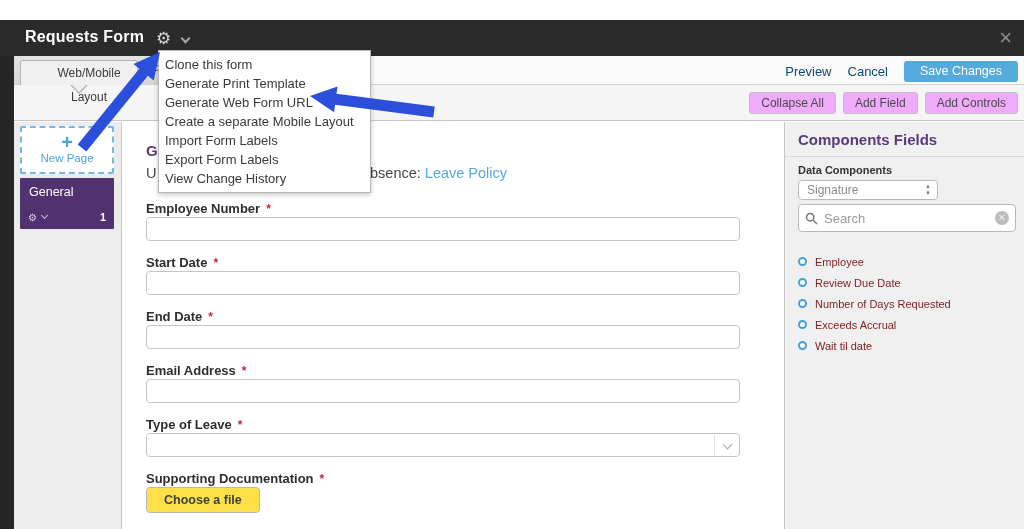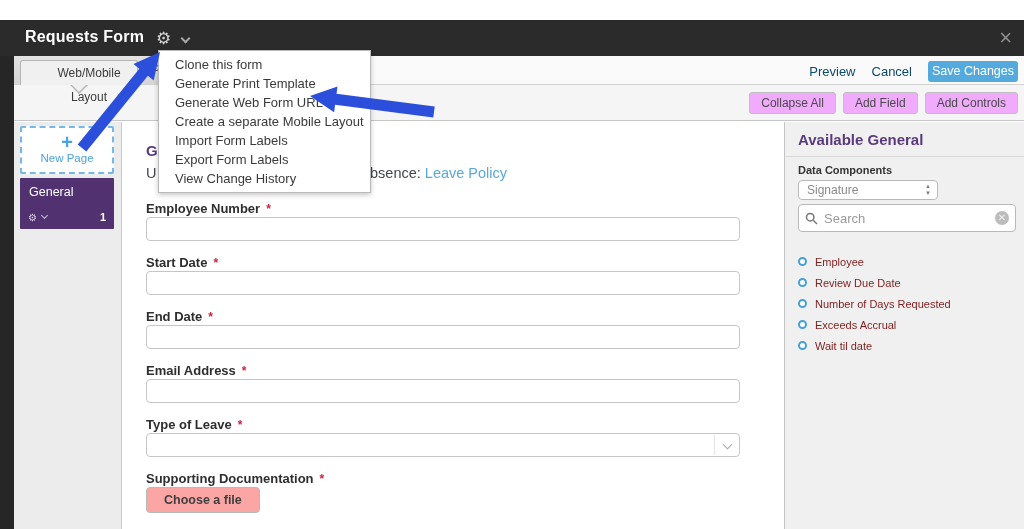--- a/index.html
+++ b/index.html
@@ -22,21 +22,21 @@
   .panel { position:absolute; left:14px; top:36px; right:0; bottom:0; background:#fff; }
 
   .rowA { position:absolute; left:0; top:0; right:0; height:28px; background:#fafafa; }
   .tabstrip-bg { position:absolute; left:0; top:0; width:357px; height:28px; background:linear-gradient(to bottom,#e3e3e3,#d6d6d6); }
   .tab { position:absolute; left:6px; top:4px; width:118px; height:25px; background:#f0f0f0; border:1px solid #b5b5b5; border-bottom:none; border-radius:3px 3px 0 0; font-size:12px; color:#3c3c3c; text-align:center; line-height:24px; z-index:6;padding-left:20px; }
   .tab .notch-o { position:absolute; left:50%; bottom:-9px; margin-left:-9px; width:0; height:0; border:9px solid transparent; border-top:9px solid #b5b5b5; border-bottom:none; }
   .tab .notch-i { position:absolute; left:50%; bottom:-7px; margin-left:-8px; width:0; height:0; border:8px solid transparent; border-top:8px solid #f0f0f0; border-bottom:none; z-index:7; }
   .tab-frag { position:absolute; left:138px; top:7px; font-size:12px; color:#5a5a5a; }
   .rowA-actions { position:absolute; right:6px; top:0; height:30px; display:flex; align-items:center; gap:16px; z-index:4; }
   .linklike { font-size:13px; color:#0c4a6e; cursor:pointer; }
-  .save-btn { height:21px; background:var(--accent-blue,#55aadd); color:#fff; font-size:12.5px; border:none; border-radius:3px; padding:0 4px; cursor:pointer; font-family:inherit; }
+  .save-btn { height:21px; background:var(--accent-blue,#55aadd); color:#fff; font-size:12.5px; border:none; border-radius:3px; padding:0 16px; cursor:pointer; font-family:inherit; }
 
   .rowB { position:absolute; left:0; top:28px; right:0; height:37px; background:#f5f5f5; border-top:1px solid #d2d2d2; border-bottom:1px solid #c6c6c6; }
   .rowB-actions { position:absolute; right:6px; top:0; height:100%; display:flex; align-items:center; gap:7px; }
   .tbtn { height:22px; background:#f0abfc; border:1px solid #bfbfbf; border-radius:3px; font-size:12px; color:#4a4a4a; padding:0 11px; cursor:pointer; font-family:inherit; }
 
   
   .sidebar { position:absolute; left:0; top:66px; bottom:0; width:108px; background:#ececec; border-right:1px solid #c9c9c9; }
   .newpage { position:absolute; left:6px; top:4px; width:94px; height:48px; background:#fff; border:2px dashed #74b8e8; border-radius:2px; text-align:center; cursor:pointer; }
   .newpage .plus { font-size:20px; font-weight:bold; color:#4ba2dd; line-height:22px; margin-top:3px; }
   .newpage .nplabel { font-size:11.5px; color:#4ba2dd; margin-top:-1px; }
@@ -53,42 +53,42 @@
   .desc .frag-right { position:absolute; left:224px; top:0; }
   .desc a { color:var(--link-blue,#58a9da); text-decoration:none; cursor:pointer; }
   .fieldblock { margin-top:12px; }
   .fieldblock:first-child { margin-top:16px; }
   .flabelrow { height:14px; margin-bottom:4px; }
   .flabel { font-size:13px; font-weight:bold; color:#2e2e2e; }
   .req { color:var(--required-red,#c92440); font-size:12px; font-weight:bold; margin-left:6px; }
   .tinput { position:relative; width:594px; height:24px; background:#fff; border:1px solid #c6c6c6; border-radius:4px; }
   .tselect::before { content:""; position:absolute; right:24px; top:1px; bottom:1px; border-left:1px solid #e4e4e4; }
   .selchev { position:absolute; right:8px; top:7px; width:7px; height:7px; border-right:1.5px solid #a9a9a9; border-bottom:1.5px solid #a9a9a9; transform:rotate(45deg); }
-  .filebtn { height:26px; background:#fca5a5; border:1px solid #b9b9b9; border-radius:4px; font-size:12.5px; font-weight:bold; color:#3f3f3f; padding:0 17px; cursor:pointer; font-family:inherit; }
+  .filebtn { height:26px; background:#fde047; border:1px solid #b9b9b9; border-radius:4px; font-size:12.5px; font-weight:bold; color:#3f3f3f; padding:0 17px; cursor:pointer; font-family:inherit; }
   .sigbox { width:210px; height:34px; background:#e8e8e8; border:1px solid #c0c0c0; }
 
   
   .rightpanel { position:absolute; right:0; top:66px; bottom:0; width:240px; background:#f0f0f0; border-left:1px solid #c5c5c5; padding:0 9px 0 13px; }
   .af-title { margin-top:9px; font-size:15px; font-weight:bold; color:var(--purple,#5a3a7c); }
   .af-divider { margin:8px -9px 0 -13px; border-top:1px solid #d9d9d9; }
   .dc-label { margin-top:7px; font-size:11px; font-weight:bold; color:#333; }
   .dc-select { position:relative; margin-top:4px; width:140px; height:20px; background:#fff; border:1px solid #b9b9b9; border-radius:4px; font-size:12px; color:#8a8a8a; line-height:18px; padding-left:8px; cursor:pointer; }
   .stepper { position:absolute; right:6px; top:2px; font-size:6px; color:#7e7e7e; line-height:7px; text-align:center; }
   .stepper span { display:block; }
   .searchbox { position:relative; margin-top:4px; width:218px; height:28px; background:#fff; border:1px solid #b9b9b9; border-radius:4px; display:flex; align-items:center; padding:0 6px; gap:6px; }
   .searchbox .ph { font-size:13px; color:#9a9a9a; }
   .clear-btn { margin-left:auto; width:14px; height:14px; border-radius:50%; background:#bcbcbc; color:#f0f0f0; font-size:10px; line-height:14px; text-align:center; cursor:pointer; }
   .af-list { margin-top:19px; }
   .af-item { height:21px; display:flex; align-items:center; gap:8px; cursor:pointer; }
   .ring { width:9px; height:9px; border:2.5px solid #44a1d8; border-radius:50%; background:#fff; flex:0 0 auto; }
   .af-item .af-label { font-size:11px; color:#7f1d1d; }
 
   
   .menu { position:absolute; left:158px; top:30px; width:213px; background:#fff; border:1px solid #b9b9b9; box-shadow:0 2px 5px rgba(0,0,0,.22); padding:4px 0; z-index:50; }
-  .menu-item { height:19px; line-height:19px; padding:0 16px; font-size:13px; color:#3a3a3a; white-space:nowrap; cursor:pointer; }
+  .menu-item { height:19px; line-height:19px; padding:0 6px; font-size:13px; color:#3a3a3a; white-space:nowrap; cursor:pointer; }
 
   
   .arrows { position:absolute; inset:0; z-index:60; pointer-events:none; }
 </style>
 </head>
 <body>
 
 <div class="window">
 
   <div class="topbar">
@@ -173,21 +173,21 @@
           </div>
           <div class="fieldblock"><div class="flabelrow"><span class="flabel">Supporting Documentation</span><span class="req">*</span></div><button class="filebtn">Choose a file</button></div>
           <div class="fieldblock">
             <div class="flabelrow"><span class="flabel">Employee Signature</span><span class="req">*</span></div>
             <div class="sigbox"></div>
           </div>
         </div>
     </div>
 
     <div class="rightpanel">
-      <div class="af-title">Available General</div>
+      <div class="af-title">Components Fields</div>
       <div class="af-divider"></div>
       <div class="dc-label">Data Components</div>
       <div class="dc-select">
         <span>Signature</span>
         <span class="stepper">
             <span>▲</span>
             <span>▼</span>
           </span>
       </div>
       <div class="searchbox">

